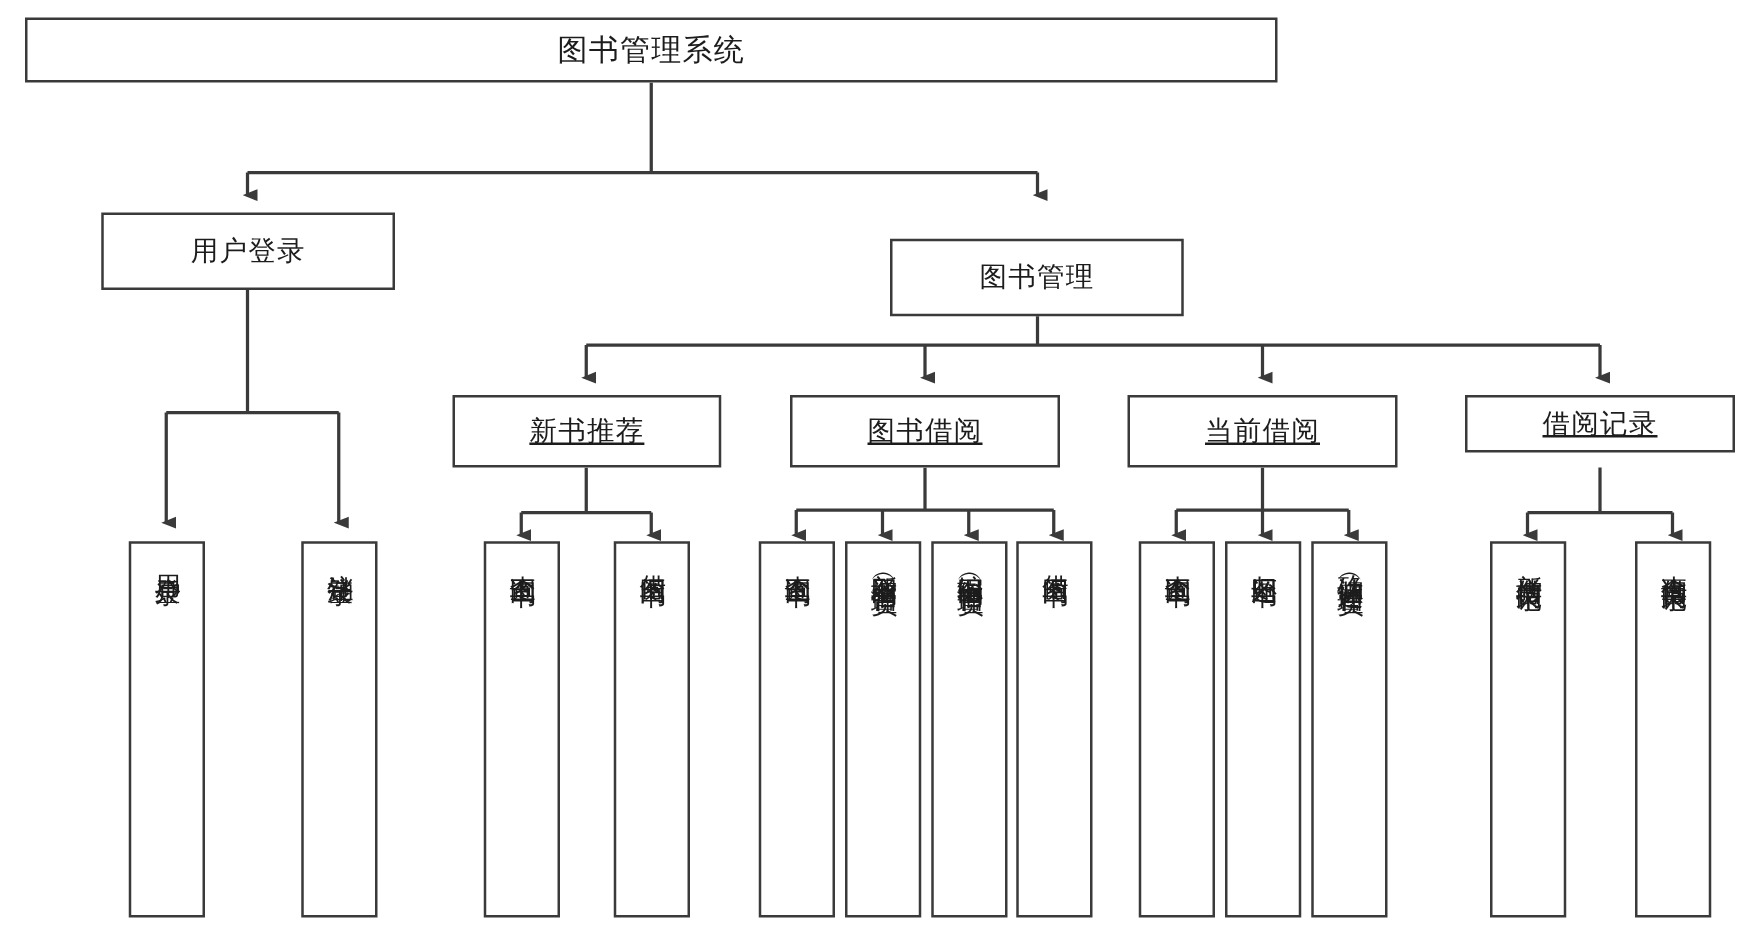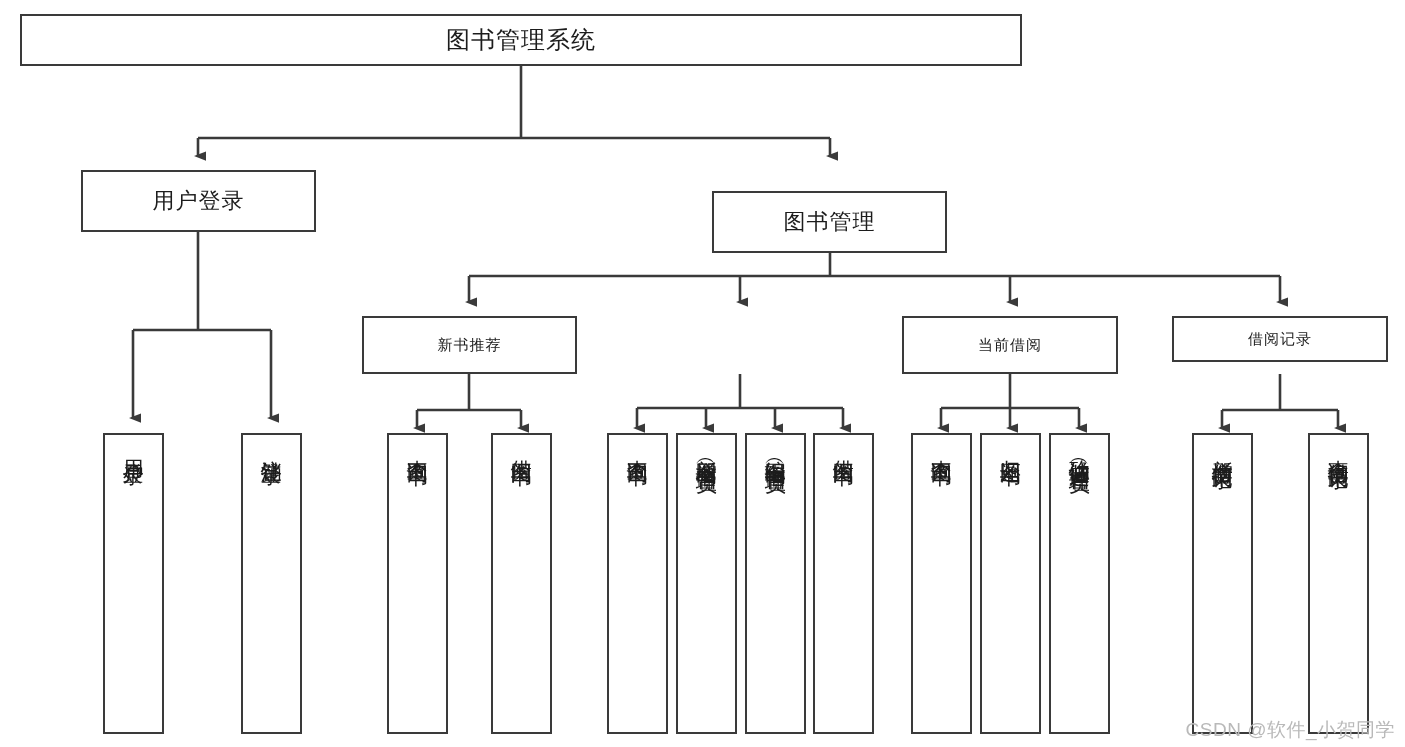--- a/index.html
+++ b/index.html
@@ -33,22 +33,23 @@
   }
   .node.root{
     font-size:24px;
     letter-spacing:1px;
   }
   .node.lvl2{
     font-size:22px;
     letter-spacing:1px;
   }
   .node.lvl3{
-    font-size:15px;
+    font-size:22px;
     letter-spacing:1px;
+    text-decoration:underline;
   }
   .node.leaf{
     align-items:flex-start;
     justify-content:center;
     padding-top:8px;
   }
   .vtext{
     writing-mode:vertical-rl;
     text-orientation:upright;
     font-size:21px;
@@ -130,20 +131,23 @@
   <div class="node lvl2" style="left:81px;top:170px;width:235px;height:62px;">
     <span>用户登录</span>
   </div>
   <div class="node lvl2" style="left:712px;top:170px;width:235px;height:62px;margin-top:21px;">
     <span>图书管理</span>
   </div>
 
   <div class="node lvl3" style="left:362px;top:316px;width:215px;height:58px;">
     <span>新书推荐</span>
   </div>
+  <div class="node lvl3" style="left:632px;top:316px;width:216px;height:58px;">
+    <span>图书借阅</span>
+  </div>
   <div class="node lvl3" style="left:902px;top:316px;width:216px;height:58px;">
     <span>当前借阅</span>
   </div>
   <div class="node lvl3" style="left:1172px;top:316px;width:216px;height:46px;">
     <span>借阅记录</span>
   </div>
 
   <div class="node leaf" style="left:103px;top:433px;width:61px;height:301px;">
     <span class="vtext">用户登录</span>
   </div>
@@ -181,15 +185,14 @@
     <span class="vtext">确认归还（管理员）</span>
   </div>
 
   <div class="node leaf" style="left:1192px;top:433px;width:61px;height:301px;">
     <span class="vtext">新增借阅记录</span>
   </div>
   <div class="node leaf" style="left:1308px;top:433px;width:61px;height:301px;">
     <span class="vtext">查询借阅记录</span>
   </div>
 
-  <div class="watermark">CSDN @软件_小贺同学</div>
 
 </div>
 
 </body></html>

